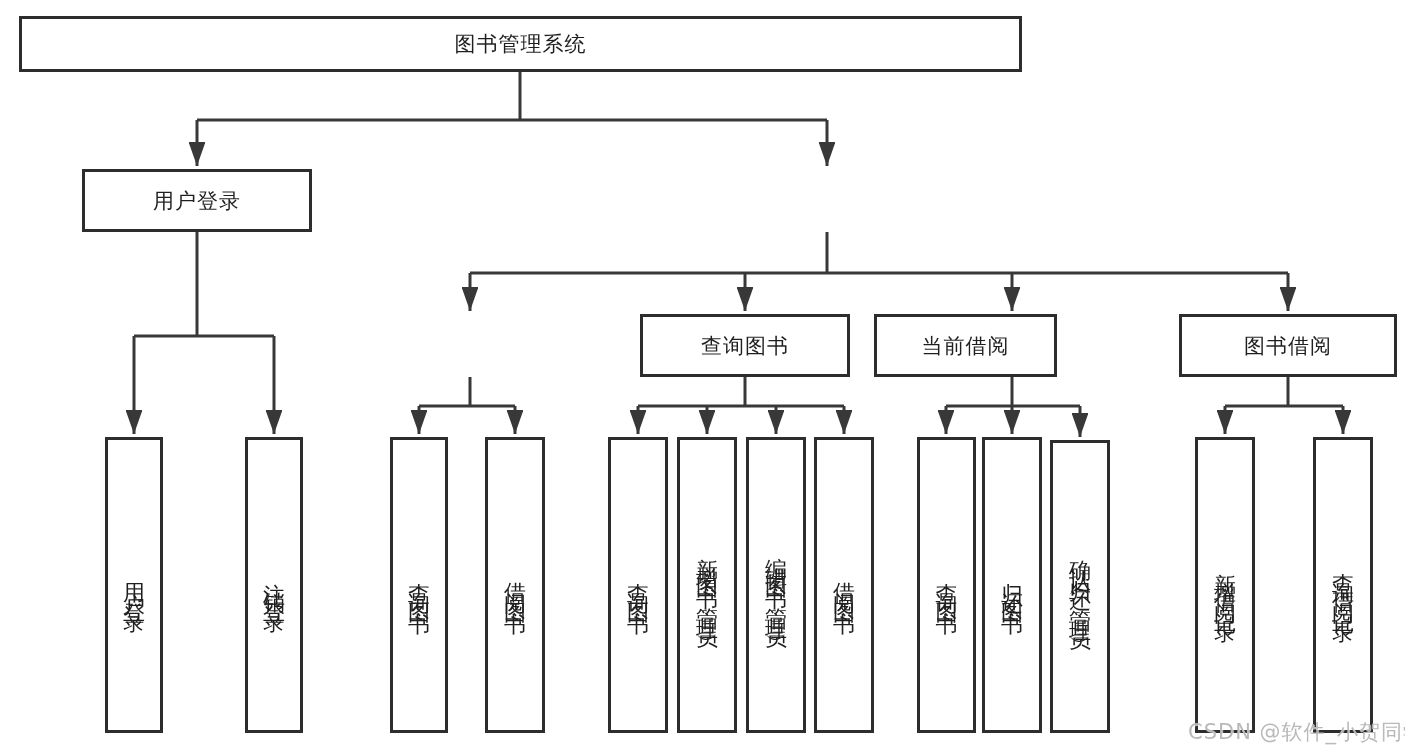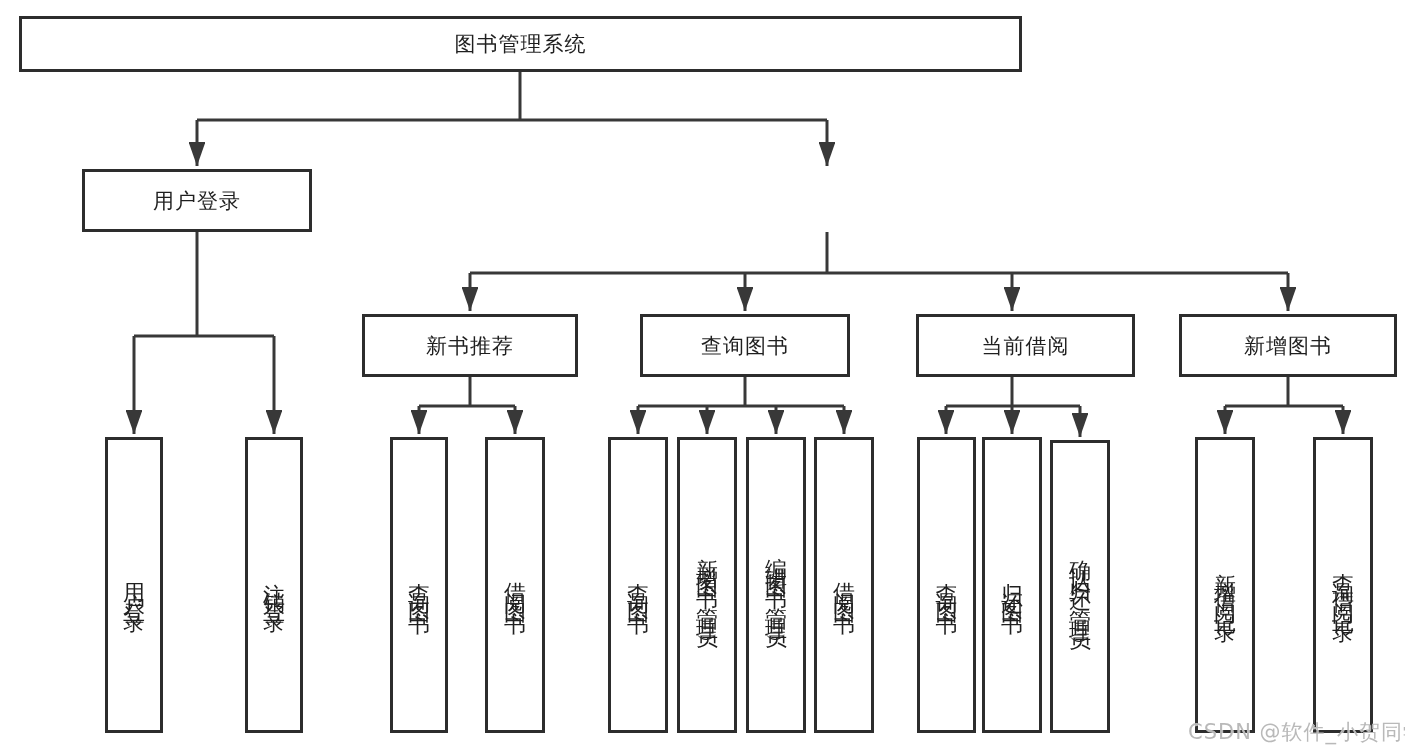--- a/index.html
+++ b/index.html
@@ -100,31 +100,28 @@
   </svg>
 
   <div class="node h" style="left:19px;top:16px;width:1003px;height:56px">
     <span>图书管理系统</span>
   </div>
 
   <div class="node h" style="left:82px;top:169px;width:230px;height:63px">
     <span>用户登录</span>
   </div>
 
-  <div class="node h" style="left:362px;top:314px;width:216px;height:63px">
-    <span>新书推荐</span>
-  </div>
   <div class="node h" style="left:640px;top:314px;width:210px;height:63px">
     <span>查询图书</span>
   </div>
-  <div class="node h" style="left:916px;top:314px;width:219px;height:63px">
+  <div class="node h" style="left:874px;top:314px;width:183px;height:63px">
     <span>当前借阅</span>
   </div>
   <div class="node h" style="left:1179px;top:314px;width:218px;height:63px">
-    <span>新增图书</span>
+    <span>图书借阅</span>
   </div>
 
   <div class="node v" style="left:105px;top:437px;width:58px;height:296px">
     <span>用户登录</span>
   </div>
   <div class="node v" style="left:245px;top:437px;width:58px;height:296px">
     <span>注销登录</span>
   </div>
 
   <div class="node v" style="left:390px;top:437px;width:58px;height:296px">

